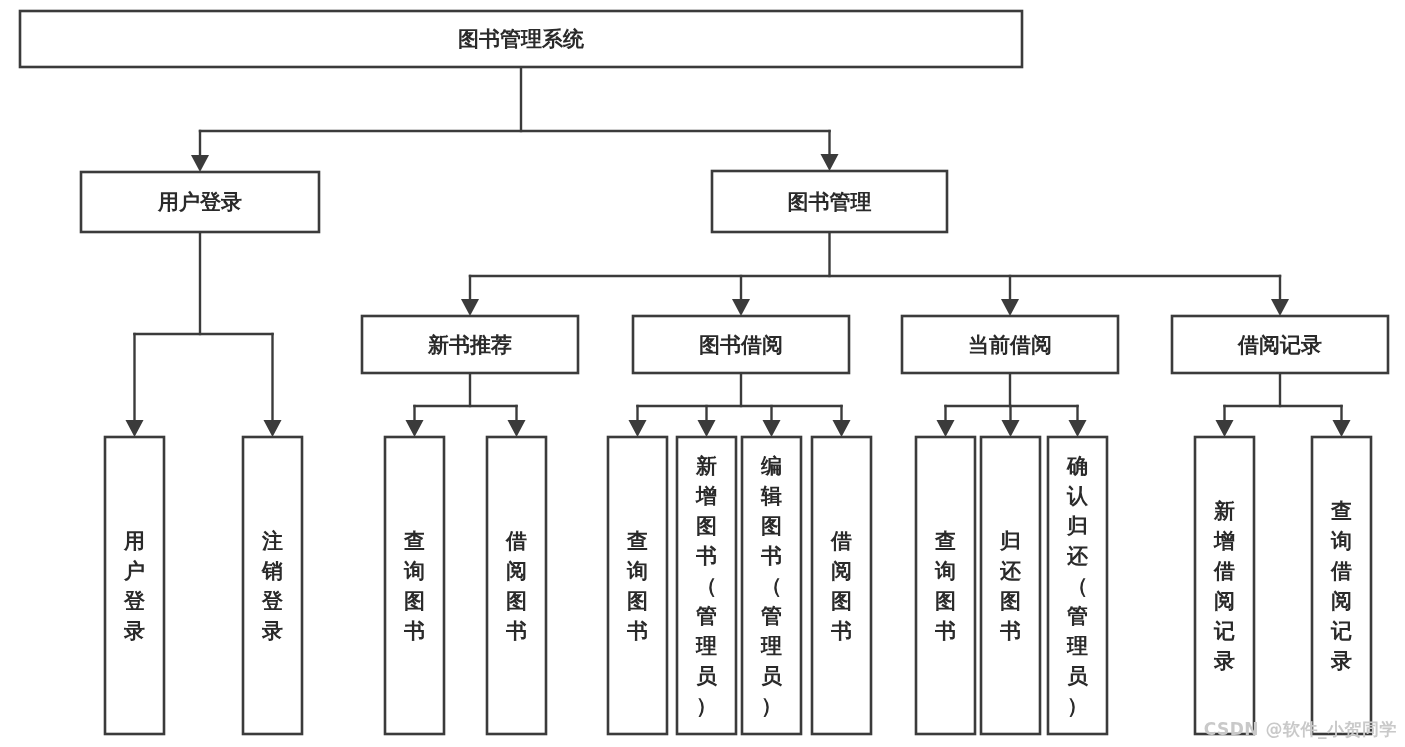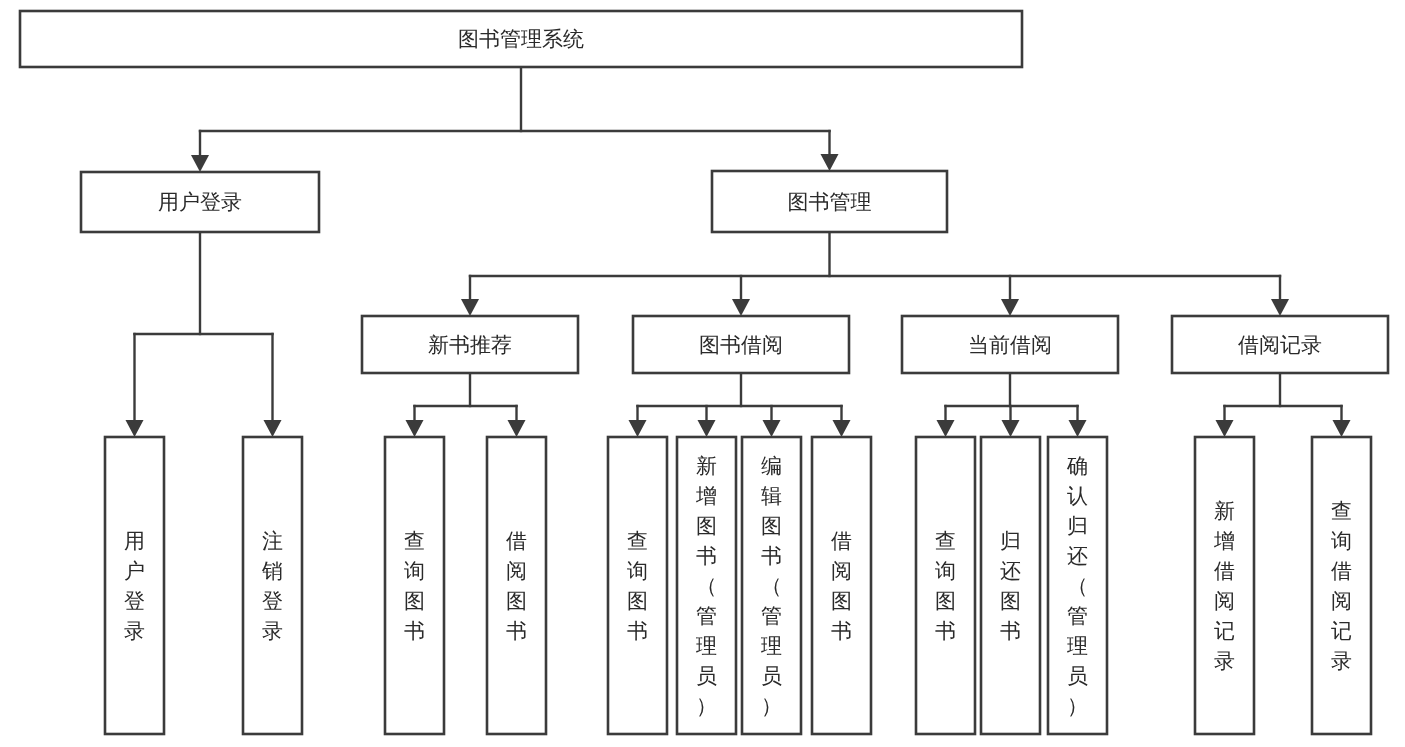--- a/index.html
+++ b/index.html
@@ -12,20 +12,21 @@
     width: 1405px;
     height: 747px;
     overflow: hidden;
     font-family: "DejaVu Sans", "Liberation Sans", sans-serif;
   }
   #diagram-root {
     position: relative;
     width: 1405px;
     height: 747px;
     background: #ffffff;
+    font-weight: bold;
   }
   svg#tree-svg {
     position: absolute;
     left: 0;
     top: 0;
     width: 1405px;
     height: 747px;
     display: block;
   }
   .node-rect {
@@ -204,14 +205,15 @@
           <rect x="1195" y="437" width="59" height="297" class="node-rect"></rect>
           <text x="1224.5" class="leaf-label"><tspan x="1224.5" y="517.5">新</tspan><tspan x="1224.5" y="547.5">增</tspan><tspan x="1224.5" y="577.5">借</tspan><tspan x="1224.5" y="607.5">阅</tspan><tspan x="1224.5" y="637.5">记</tspan><tspan x="1224.5" y="667.5">录</tspan></text>
         </g>
         <g>
           <rect x="1312" y="437" width="59" height="297" class="node-rect"></rect>
           <text x="1341.5" class="leaf-label"><tspan x="1341.5" y="517.5">查</tspan><tspan x="1341.5" y="547.5">询</tspan><tspan x="1341.5" y="577.5">借</tspan><tspan x="1341.5" y="607.5">阅</tspan><tspan x="1341.5" y="637.5">记</tspan><tspan x="1341.5" y="667.5">录</tspan></text>
         </g>
       </g>
   </svg>
 
+  <div class="watermark-text">CSDN @软件_小贺同学</div>
 
 </div>
 
 </body></html>

